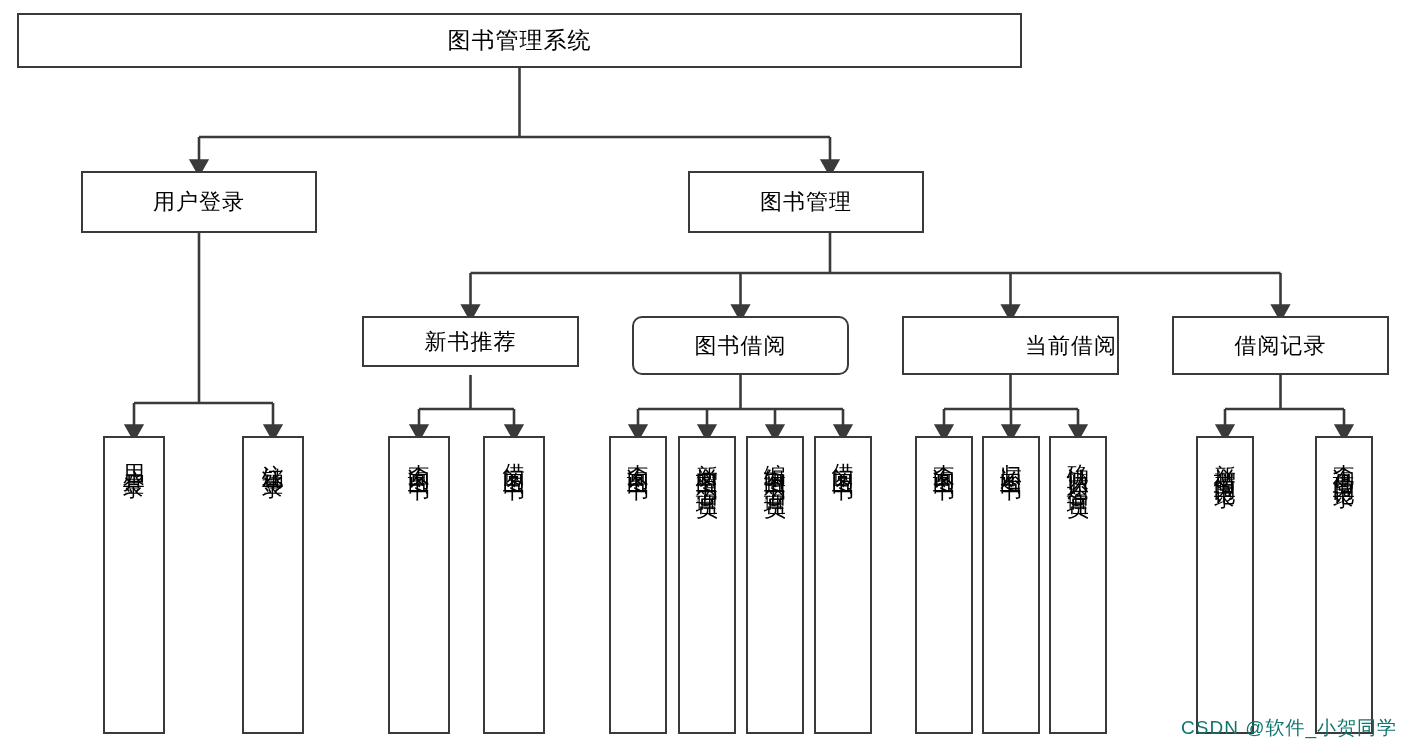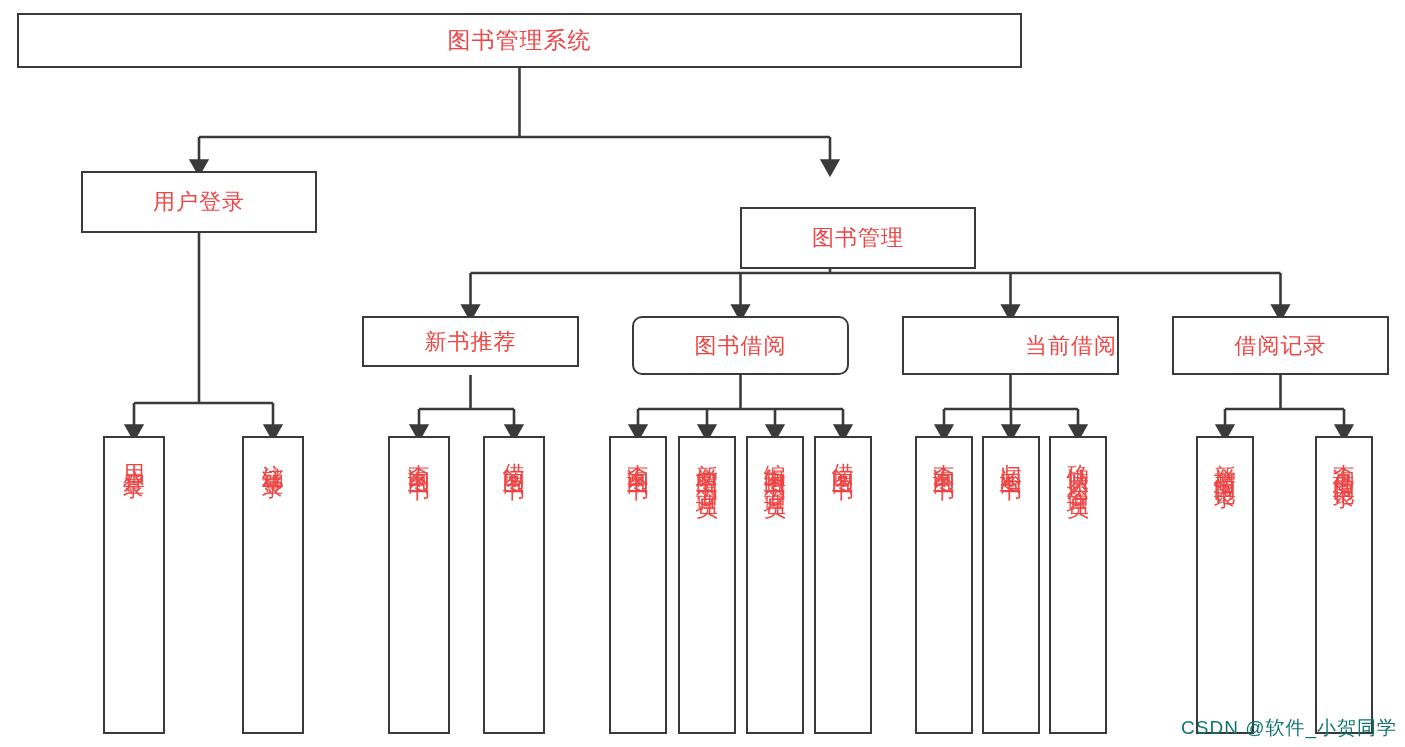--- a/index.html
+++ b/index.html
@@ -26,21 +26,21 @@
     pointer-events: none;
   }
   .node {
     position: absolute;
     box-sizing: border-box;
     background: #ffffff;
     border: 2px solid #3a3a3a;
     display: flex;
     align-items: center;
     justify-content: center;
-    color: #ef4444;
+    color: #000000;
     z-index: 2;
   }
   .node.root {
     font-size: 23px;
   }
   .node.l2 {
     font-size: 22px;
   }
   .node.l3 {
     font-size: 22px;
@@ -122,21 +122,21 @@
   </svg>
 
   <div class="node root" id="node-root" style="left: 17px; top: 13px; width: 1005px; height: 55px;">
     <span class="hlabel">图书管理系统</span>
   </div>
 
   <div id="level2-host">
       <div class="node l2" style="left: 81px; top: 171px; width: 236px; height: 62px;">
         <span class="hlabel">用户登录</span>
       </div>
-      <div class="node l2" style="left: 740px; top: 171px; width: 236px; height: 62px; margin-top: 36px;">
+      <div class="node l2" style="left: 688px; top: 171px; width: 236px; height: 62px;">
         <span class="hlabel">图书管理</span>
       </div>
     </div>
   <div id="level3-host">
       <div class="node l3" style="left: 362px; top: 316px; width: 217px; height: 51px;">
         <span class="hlabel">新书推荐</span>
       </div>
       <div class="node l3" style="left: 632px; top: 316px; width: 217px; height: 59px; border-radius: 10px;">
         <span class="hlabel">图书借阅</span>
       </div>

